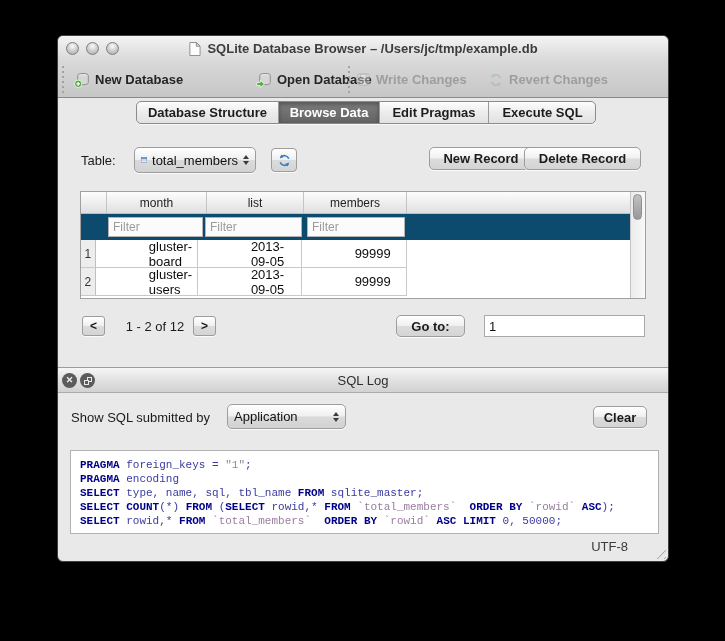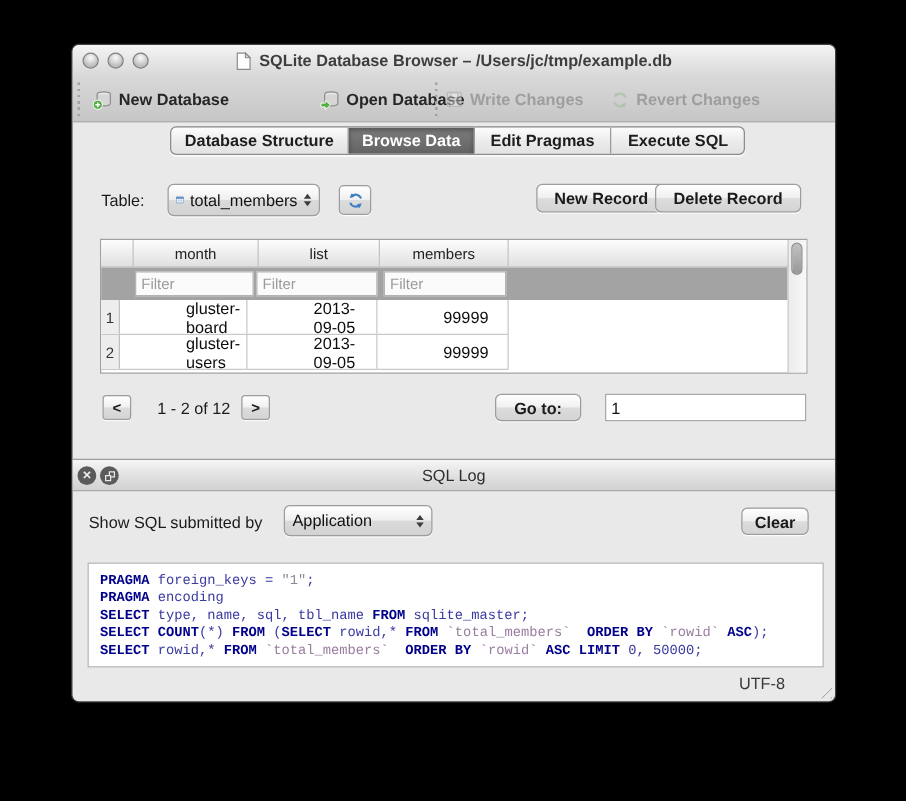--- a/index.html
+++ b/index.html
@@ -62,21 +62,21 @@
             border-top:4px solid #3c3c3c; }
 
   
   .grid { position:absolute; left:22px; top:155px; width:566px; height:108px;
           background:#fff; border:1px solid #a0a0a0; }
   .g-header { position:absolute; left:0; top:0; right:0; height:22px;
               background:linear-gradient(#fdfdfd,#ededed 55%,#e0e0e0);
               border-bottom:1px solid #bdbdbd; display:flex; }
   .g-hcell { height:100%; border-right:1px solid #c4c4c4; display:flex; align-items:center;
              justify-content:center; font-size:12px; color:#222; }
-  .g-filter { position:absolute; left:0; top:22px; right:15px; height:26px; background:#a3a3a3; }
+  .g-filter { position:absolute; left:0; top:22px; right:15px; height:26px; background:#0c4a6e; }
   .f-input { position:absolute; top:3px; height:20px; border:1px solid #b3b3b3; background:#fbfbfb;
              font-size:12px; padding:0 4px; color:#222; font-family:"Liberation Sans",sans-serif; }
   .f-input::placeholder { color:#9b9b9b; }
   .g-row { position:absolute; left:0; width:326px; height:28px; display:flex;
            border-bottom:1px solid #c9c9c9; background:#fff; }
   .g-num { width:26px; background:#ededed; border-right:1px solid #c0c0c0;
            display:flex; align-items:center; justify-content:center; font-size:12px; color:#333; }
   .g-cell { border-right:1px solid #c9c9c9; display:flex; align-items:center;
             padding-left:9px; font-size:13px; color:#0d0d0d;margin-left:44px; }
   .vscroll { position:absolute; right:0; top:0; bottom:0; width:15px;

